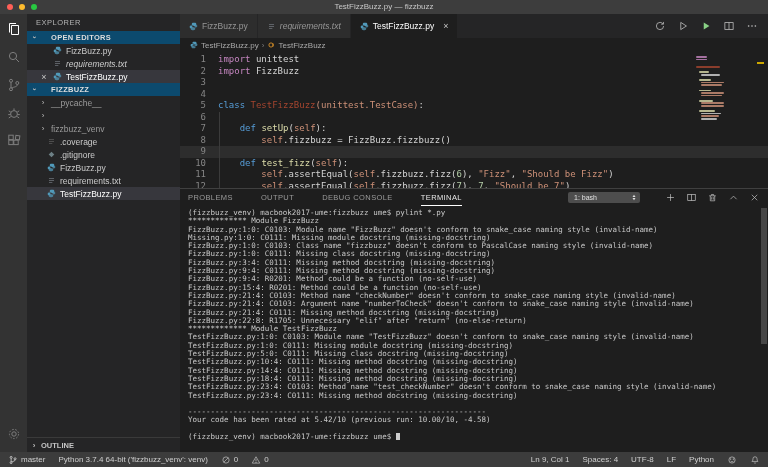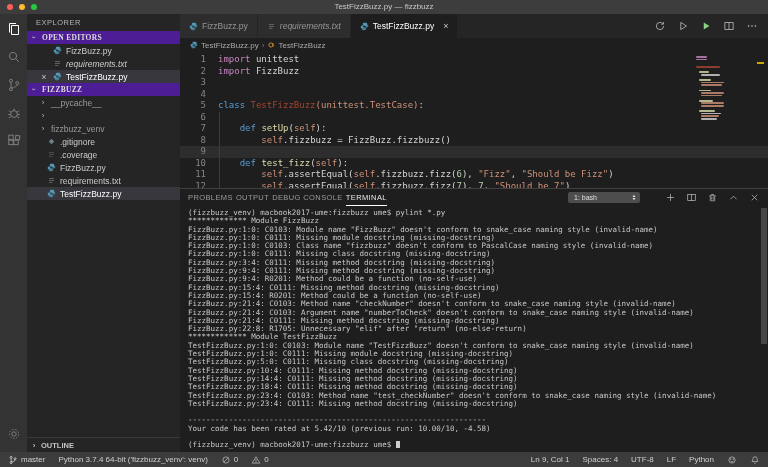--- a/index.html
+++ b/index.html
@@ -18,21 +18,21 @@
   
   .activitybar { width:27px; background:#333333; flex:none; display:flex; flex-direction:column; align-items:center; padding-top:7px; gap:12px; }
   .ab-item { width:16px; height:16px; color:#7e7e7e; position:relative; }
   .ab-item.active { color:#ffffff; }
   .ab-item svg { width:100%; height:100%; }
   .ab-bottom { margin-top:auto; margin-bottom:10px; }
 
   
   .sidebar { width:153px; background:#252526; flex:none; display:flex; flex-direction:column; font-size:8.5px; color:#cccccc; min-height:0; }
   .sb-title { flex:none; height:17px; line-height:17px; padding-left:9px; font-size:7.5px; letter-spacing:.5px; color:#b4b4b4; }
-  .section-hdr { flex:none; height:13px; display:flex; align-items:center; gap:4px; padding-left:3px; background:#4c1d95; font-weight:bold; font-size:7.5px; color:#dddddd; letter-spacing:.3px;font-family:Liberation Serif, serif; }
+  .section-hdr { flex:none; height:13px; display:flex; align-items:center; gap:13px; padding-left:3px; background:#0c4a6e; font-weight:bold; font-size:7.5px; color:#dddddd; letter-spacing:.3px; }
   .chev { display:inline-block; color:#bbbbbb; font-size:8px; width:8px; text-align:center; }
   .chev.open { transform:rotate(90deg); }
   .row { flex:none; height:13px; display:flex; align-items:center; gap:4px; white-space:nowrap; overflow:hidden; }
   .row.selected { background:#37373d; color:#ffffff; }
   .row .ficon { width:9px; height:9px; flex:none; display:inline-block; }
   .row .ficon svg { width:100%; height:100%; display:block; }
   .italic { font-style:italic; }
   .oe-close { width:10px; text-align:center; color:#c5c5c5; font-size:9px; flex:none; }
   .sb-spacer { flex:1; }
   .outline-row { flex:none; height:15px; border-top:1px solid #3a3a3a; display:flex; align-items:center; gap:3px; padding-left:3px; font-weight:bold; font-size:7.5px; color:#c5c5c5; }
@@ -189,34 +189,34 @@
             <span class="chev" style="margin-left: 12px;">›</span>
             <span style="color: rgb(155, 155, 155); margin-top: 20px;">.vscode</span>
           </div>
           <div class="row">
             <span class="chev" style="margin-left: 12px;">›</span>
             <span style="color: rgb(155, 155, 155);">fizzbuzz_venv</span>
           </div>
           <div class="row">
             <span style="width: 16px; flex: 0 0 auto;"></span>
             <span class="ficon">
+              <svg viewBox="0 0 16 16" stroke="#6d6d6d">
+                <path d="M3.5 4.5h9M3.5 8h9M3.5 11.5h6"></path>
+              </svg>
+            </span>
+            <span>.coverage</span>
+          </div>
+          <div class="row">
+            <span style="width: 16px; flex: 0 0 auto;"></span>
+            <span class="ficon">
               <svg viewBox="0 0 16 16">
                 <rect x="4.5" y="4.5" width="7" height="7" transform="rotate(45 8 8)" fill="#6d8086"></rect>
               </svg>
             </span>
             <span>.gitignore</span>
-          </div>
-          <div class="row">
-            <span style="width: 16px; flex: 0 0 auto;"></span>
-            <span class="ficon">
-              <svg viewBox="0 0 16 16" stroke="#6d6d6d">
-                <path d="M3.5 4.5h9M3.5 8h9M3.5 11.5h6"></path>
-              </svg>
-            </span>
-            <span>.coverage</span>
           </div>
           <div class="row">
             <span style="width: 16px; flex: 0 0 auto;"></span>
             <span class="ficon">
               <svg viewBox="0 0 16 16" fill="#519aba">
                 <path d="M7.9 1.5c-1.9 0-2.9.8-2.9 2v1.9h3v.8H3.7C2.2 6.2 1.2 7.2 1.2 8.7s1 2.5 2.5 2.5h1.4V9.6c0-1.4 1.1-2.5 2.5-2.5h3.3c1.1 0 2-.9 2-2V3.5c0-1.2-1.1-2-3-2z"></path>
                 <path d="M8.1 14.5c1.9 0 2.9-.8 2.9-2v-1.9H8v-.8h4.3c1.5 0 2.5-1 2.5-2.5s-1-2.5-2.5-2.5h-1.4v1.6c0 1.4-1.1 2.5-2.5 2.5H5.1c-1.1 0-2 .9-2 2v1.6c0 1.2 1.1 2 3 2z" opacity=".75"></path>
               </svg>
             </span>
             <span>FizzBuzz.py</span>
@@ -413,21 +413,21 @@
             <div class="mm-bar" style="margin-left: 3px; width: 16px; background: rgb(220, 220, 170);"></div>
             <div class="mm-bar" style="margin-left: 5px; width: 20px; background: rgb(212, 212, 212);"></div>
             <div class="mm-bar" style="margin-left: 5px; width: 18px; background: rgb(206, 145, 120);"></div>
             <div class="mm-bar" style="margin-left: 5px; width: 16px; background: rgb(212, 212, 212);"></div>
           </div>
         <div class="ov-mark"></div>
       </div>
 
       <div class="panel">
         <div class="panel-hdr">
-          <span id="panel-tabs" style="display:flex;gap:3px;height:100%">
+          <span id="panel-tabs" style="display:flex;gap:28px;height:100%">
               <span class="ptab">PROBLEMS</span>
               <span class="ptab">OUTPUT</span>
               <span class="ptab">DEBUG CONSOLE</span>
               <span class="ptab active">TERMINAL</span>
             </span>
           <span class="shell-select">
             <span>1: bash</span>
             <span class="stepper" id="stepper-icon">
                 <svg viewBox="0 0 16 16" fill="currentColor">
                   <path d="M8 2.5 11 7H5z"></path>
@@ -462,27 +462,26 @@
                   <path d="M4 4l8 8M12 4l-8 8"></path>
                 </svg>
               </span>
             </span>
         </div>
         <div class="terminal">
           <div id="term-lines">
               <div class="tline">(fizzbuzz_venv) macbook2017-ume:fizzbuzz ume$ pylint *.py</div>
               <div class="tline">************* Module FizzBuzz</div>
               <div class="tline">FizzBuzz.py:1:0: C0103: Module name "FizzBuzz" doesn't conform to snake_case naming style (invalid-name)</div>
-              <div class="tline">FizzBuzz.py:1:0: C0111: Missing module docstring (missing-docstring)</div>
+              <div class="tline">Missing.py:1:0: C0111: Missing module docstring (missing-docstring)</div>
               <div class="tline">FizzBuzz.py:1:0: C0103: Class name "fizzbuzz" doesn't conform to PascalCase naming style (invalid-name)</div>
               <div class="tline">FizzBuzz.py:1:0: C0111: Missing class docstring (missing-docstring)</div>
               <div class="tline">FizzBuzz.py:3:4: C0111: Missing method docstring (missing-docstring)</div>
               <div class="tline">FizzBuzz.py:9:4: C0111: Missing method docstring (missing-docstring)</div>
               <div class="tline">FizzBuzz.py:9:4: R0201: Method could be a function (no-self-use)</div>
-              <div class="tline">FizzBuzz.py:15:4: C0111: Missing method docstring (missing-docstring)</div>
               <div class="tline">FizzBuzz.py:15:4: R0201: Method could be a function (no-self-use)</div>
               <div class="tline">FizzBuzz.py:21:4: C0103: Method name "checkNumber" doesn't conform to snake_case naming style (invalid-name)</div>
               <div class="tline">FizzBuzz.py:21:4: C0103: Argument name "numberToCheck" doesn't conform to snake_case naming style (invalid-name)</div>
               <div class="tline">FizzBuzz.py:21:4: C0111: Missing method docstring (missing-docstring)</div>
               <div class="tline">FizzBuzz.py:22:8: R1705: Unnecessary "elif" after "return" (no-else-return)</div>
               <div class="tline">************* Module TestFizzBuzz</div>
               <div class="tline">TestFizzBuzz.py:1:0: C0103: Module name "TestFizzBuzz" doesn't conform to snake_case naming style (invalid-name)</div>
               <div class="tline">TestFizzBuzz.py:1:0: C0111: Missing module docstring (missing-docstring)</div>
               <div class="tline">TestFizzBuzz.py:5:0: C0111: Missing class docstring (missing-docstring)</div>
               <div class="tline">TestFizzBuzz.py:10:4: C0111: Missing method docstring (missing-docstring)</div>

